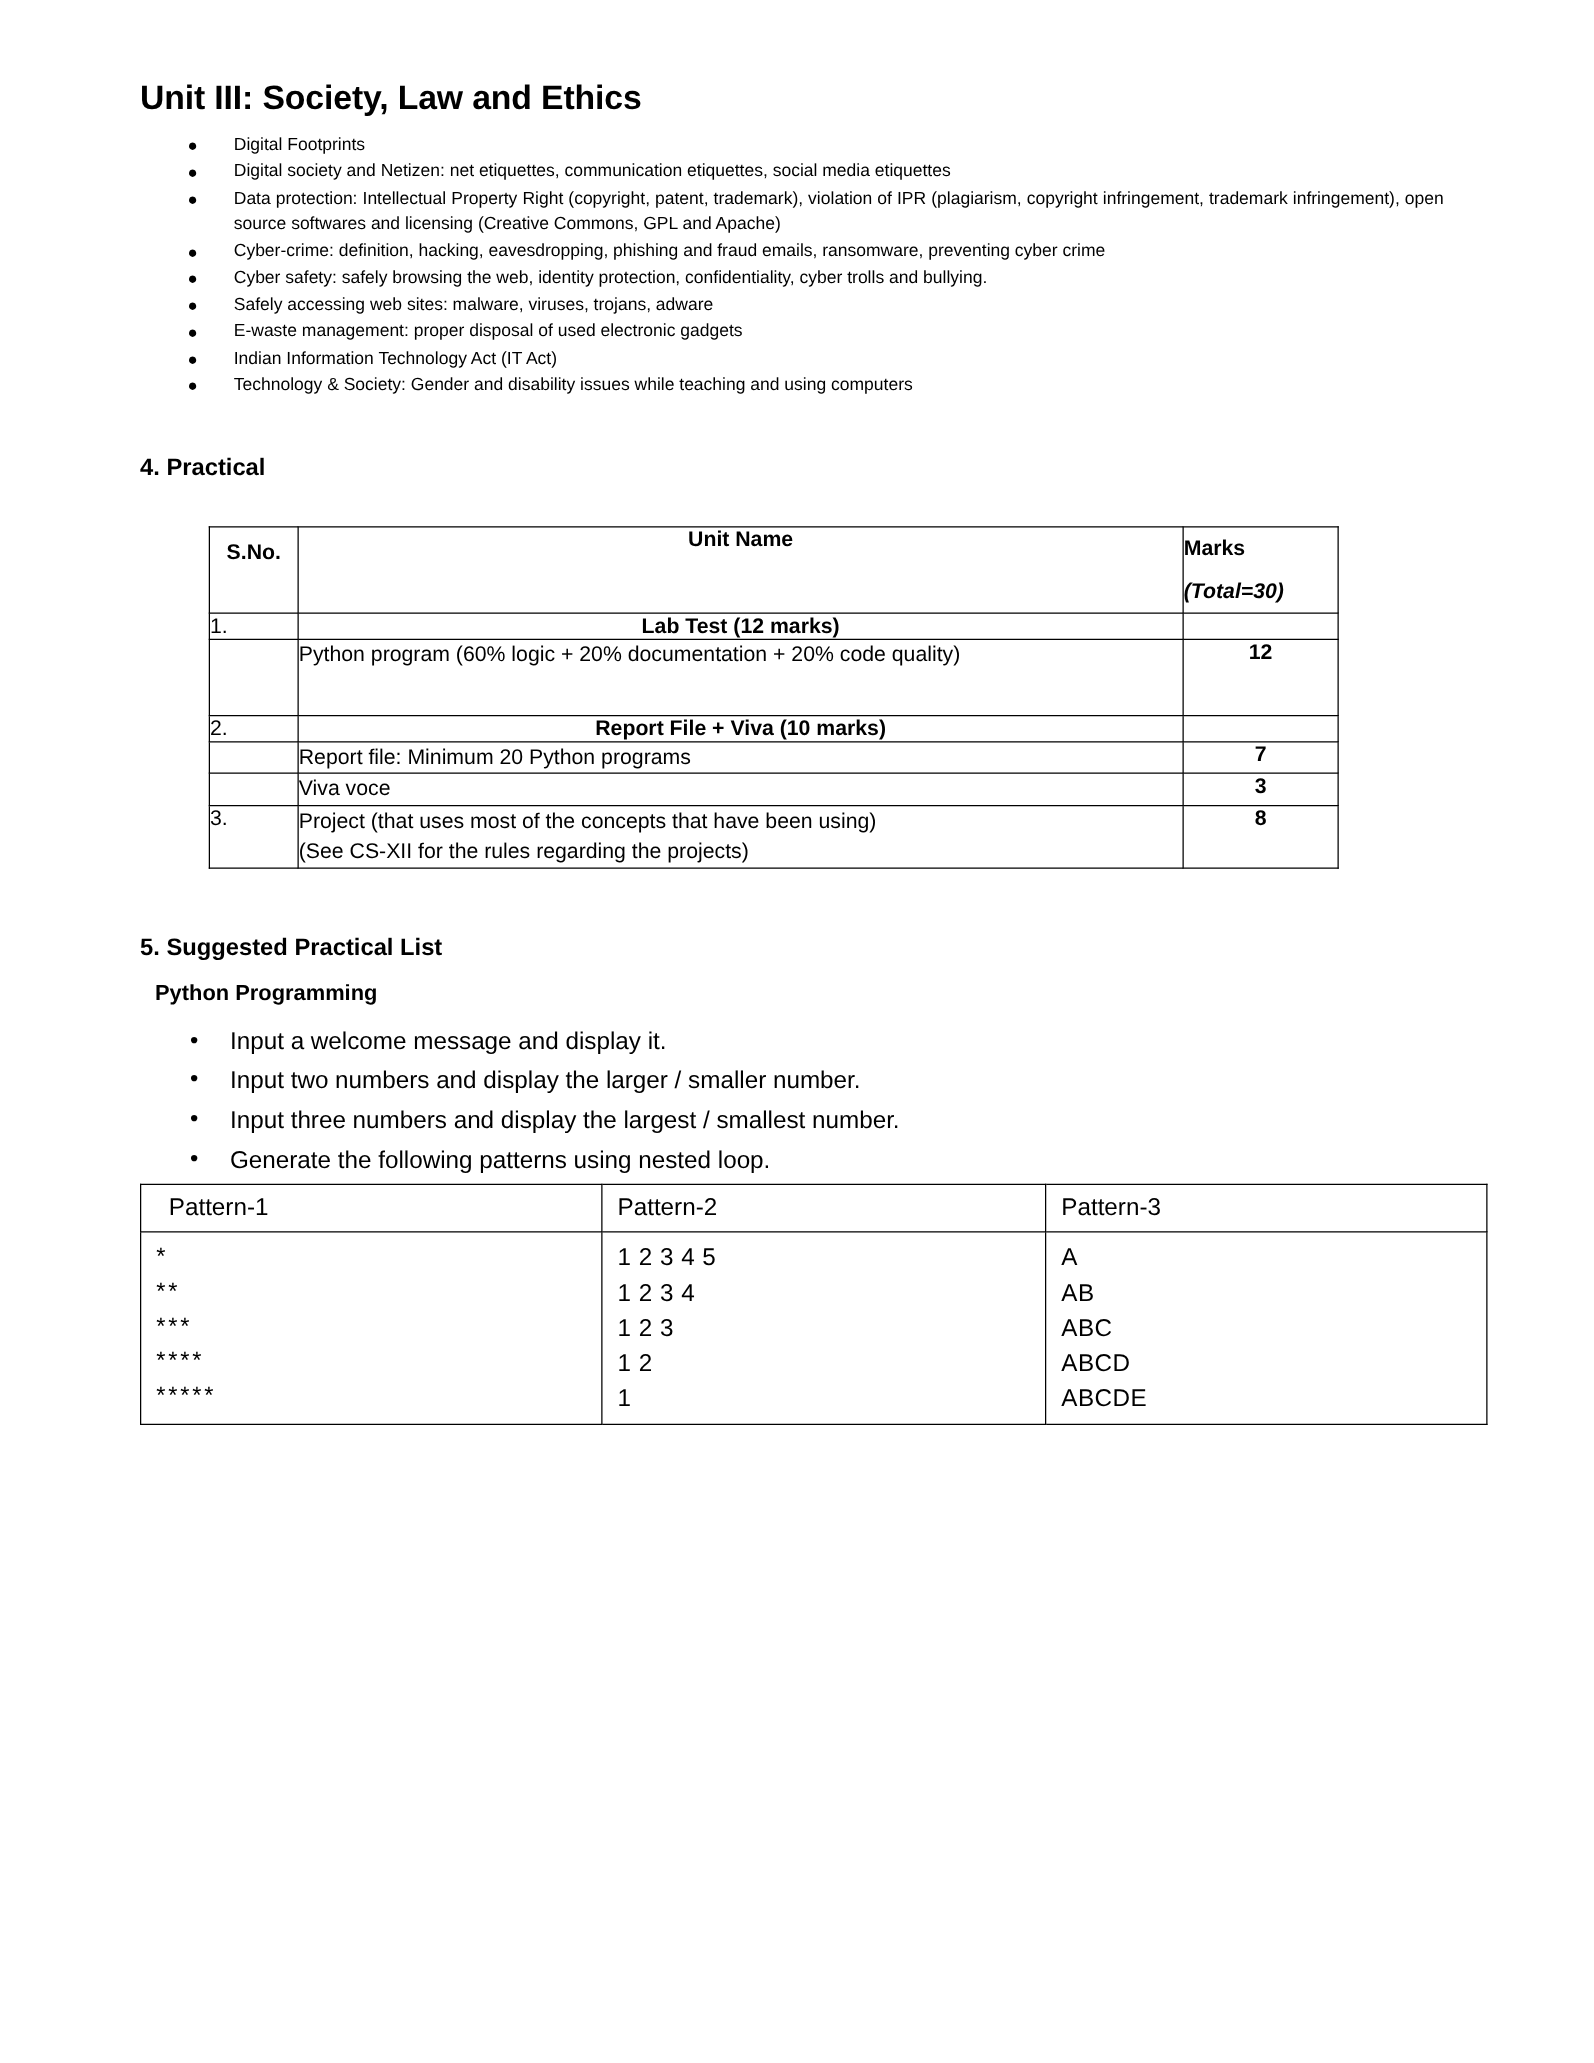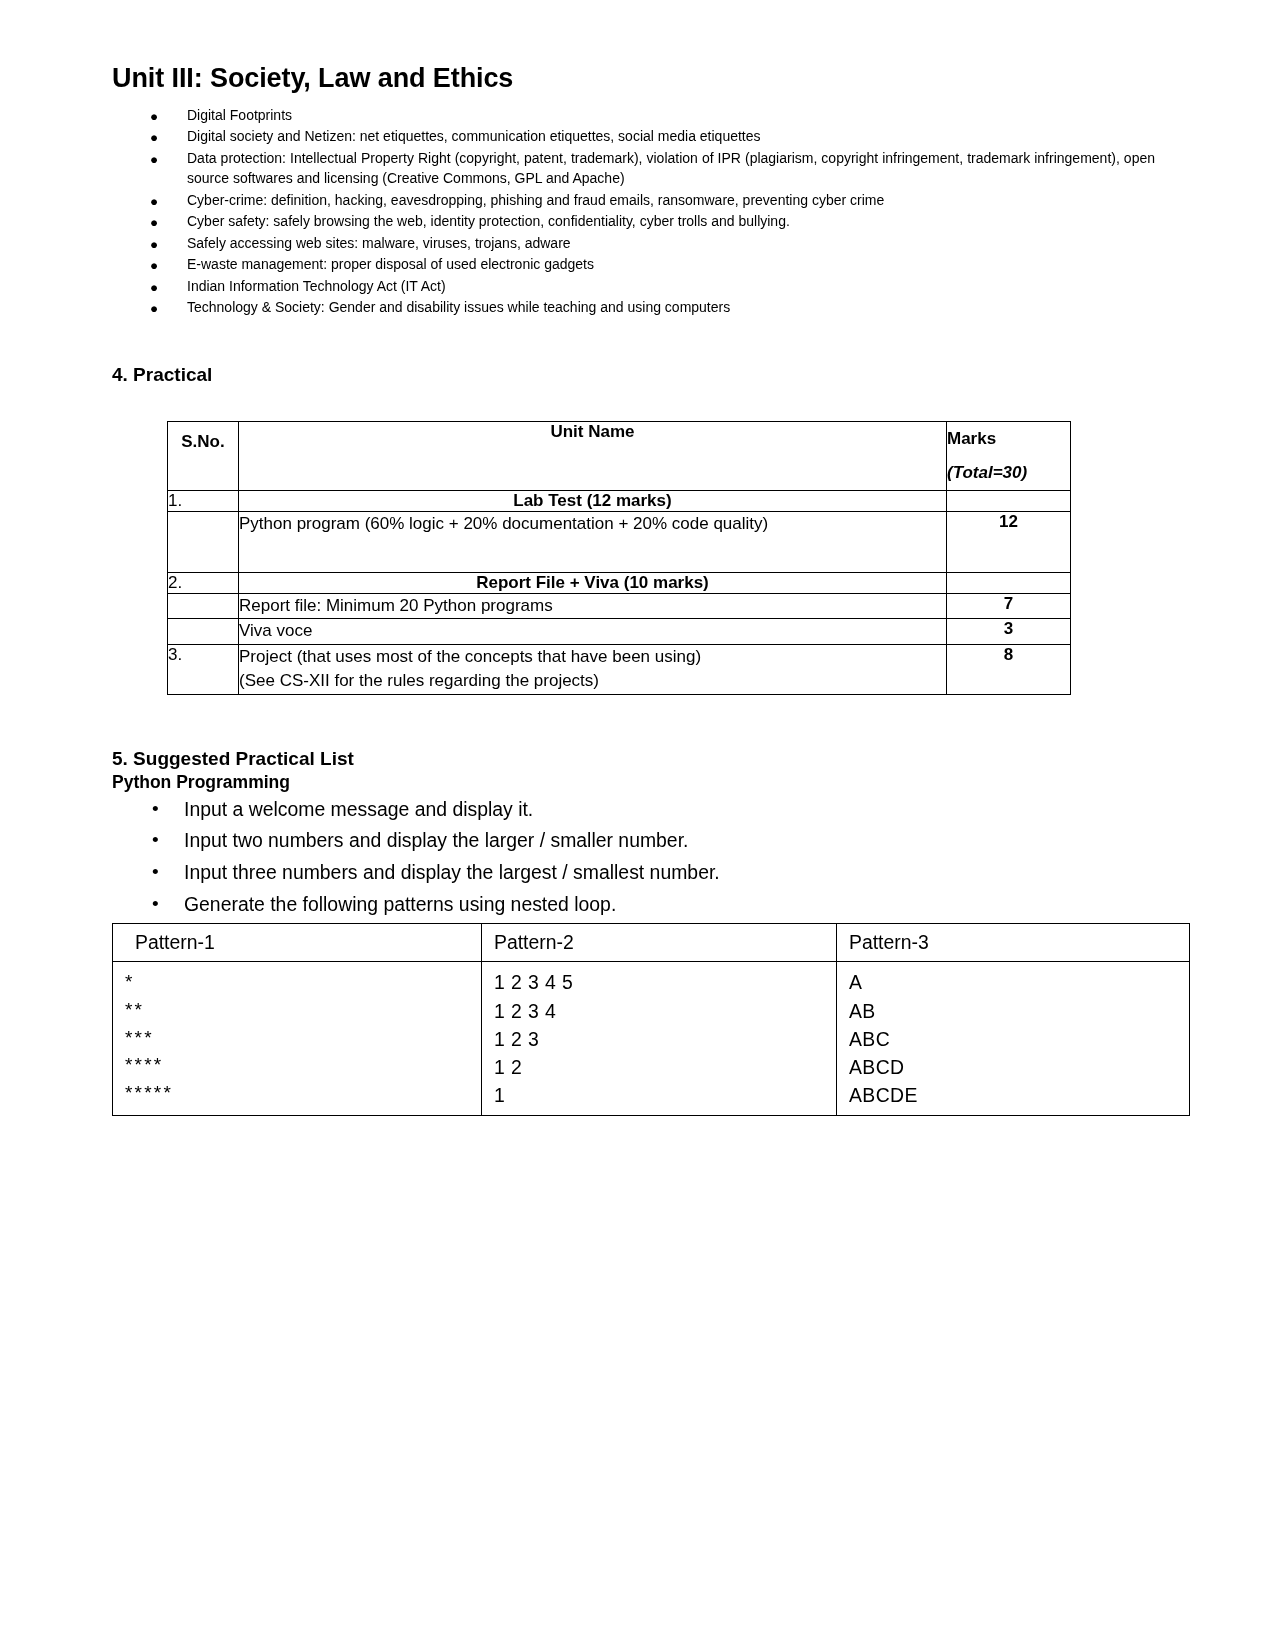--- a/index.html
+++ b/index.html
@@ -32,21 +32,21 @@
   }
   .h-section {
     font-size: 19px;
     font-weight: bold;
     margin: 0;
     line-height: 1.25;
   }
   .h-sub {
     font-size: 17.5px;
     font-weight: bold;
-    margin: 0;
+    margin: 12px;
     line-height: 1.3;
   }
 
   
   ul.bl {
     list-style: none;
     margin: 0;
     padding: 0;
   }
   ul.bl > li {

